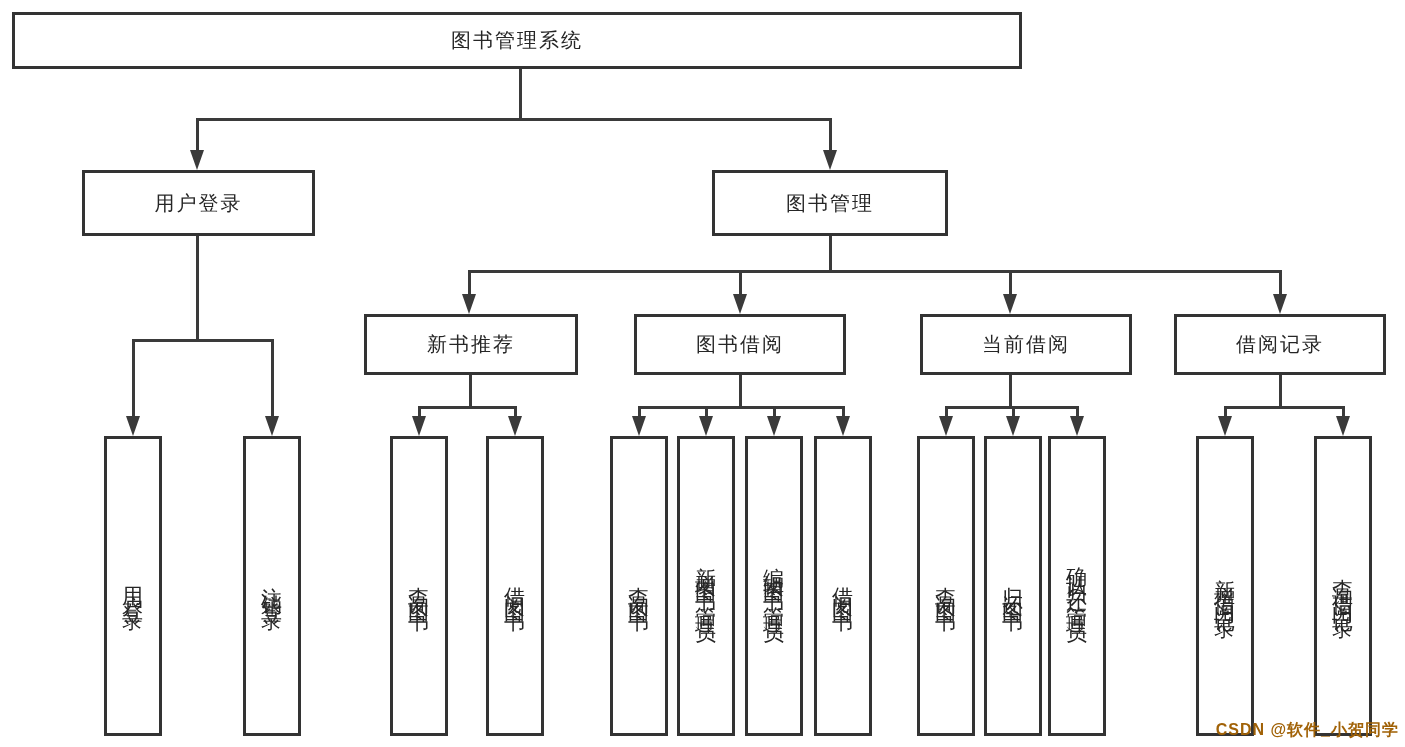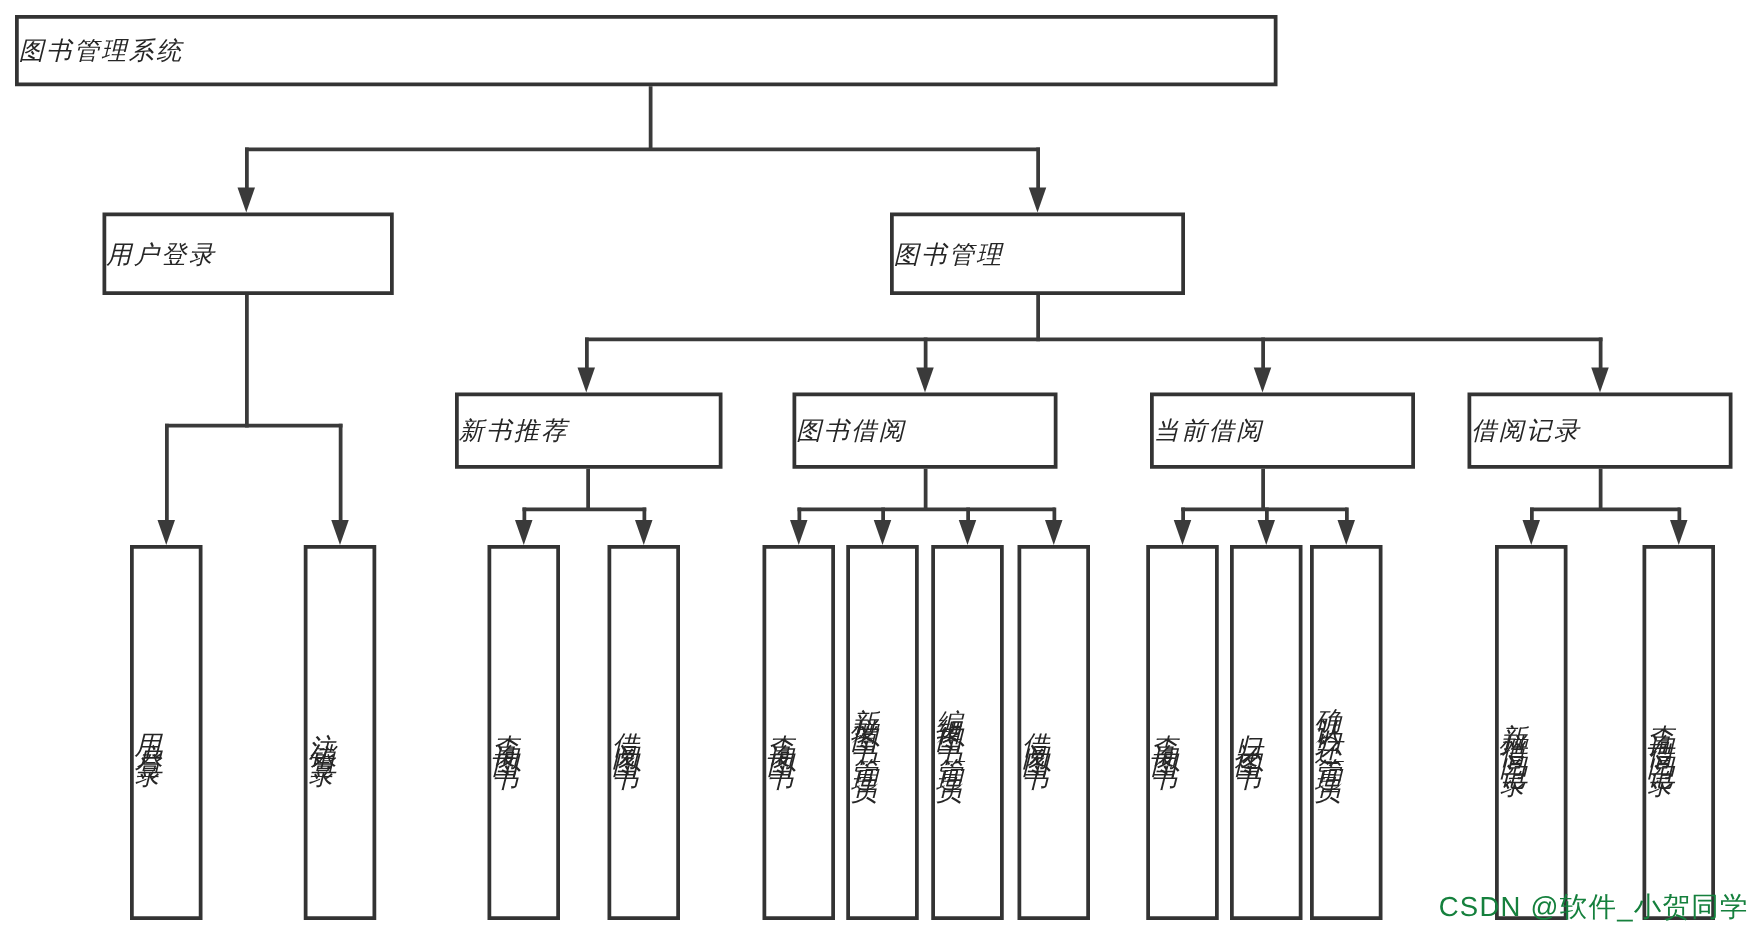--- a/index.html
+++ b/index.html
@@ -5,39 +5,39 @@
   * { margin:0; padding:0; box-sizing:border-box; }
   html,body { background:#ffffff; }
   body { font-family:"Liberation Sans","DejaVu Sans",sans-serif; }
   .canvas {
     position:relative; width:1405px; height:747px;
     background:#ffffff; overflow:hidden;
   }
   .node {
     position:absolute; background:#ffffff;
     border:3px solid #333333; color:#262626;
-    display:flex; align-items:center; justify-content:flex-start;font-style:italic;
+    display:flex; align-items:center; justify-content:center;
   }
   .h-node { font-size:20px; letter-spacing:2px; }
   .root-node { left:12px; top:12px; width:1010px; height:57px; }
   .leaf { top:436px; width:58px; height:300px; }
   .vtext {
     writing-mode:vertical-rl; text-orientation:mixed;
     font-size:21px; letter-spacing:8px; line-height:1; white-space:nowrap;
   }
   .vline { position:absolute; width:3px; background:#3a3a3a; }
   .hline { position:absolute; height:3px; background:#3a3a3a; }
   .arrow {
     position:absolute; width:0; height:0;
     border-left:7px solid transparent; border-right:7px solid transparent;
     border-top:20px solid #3a3a3a;
   }
   .watermark {
     position:absolute; right:6px; bottom:6px;
-    font-size:22px; color:#15803d; letter-spacing:1px;
+    font-size:16px; color:#a16207; letter-spacing:1px;font-weight:bold;
   }
 </style>
 </head>
 <body>
 
 <div class="canvas">
 
   <div class="node h-node root-node">
     <span>图书管理系统</span>
   </div>

